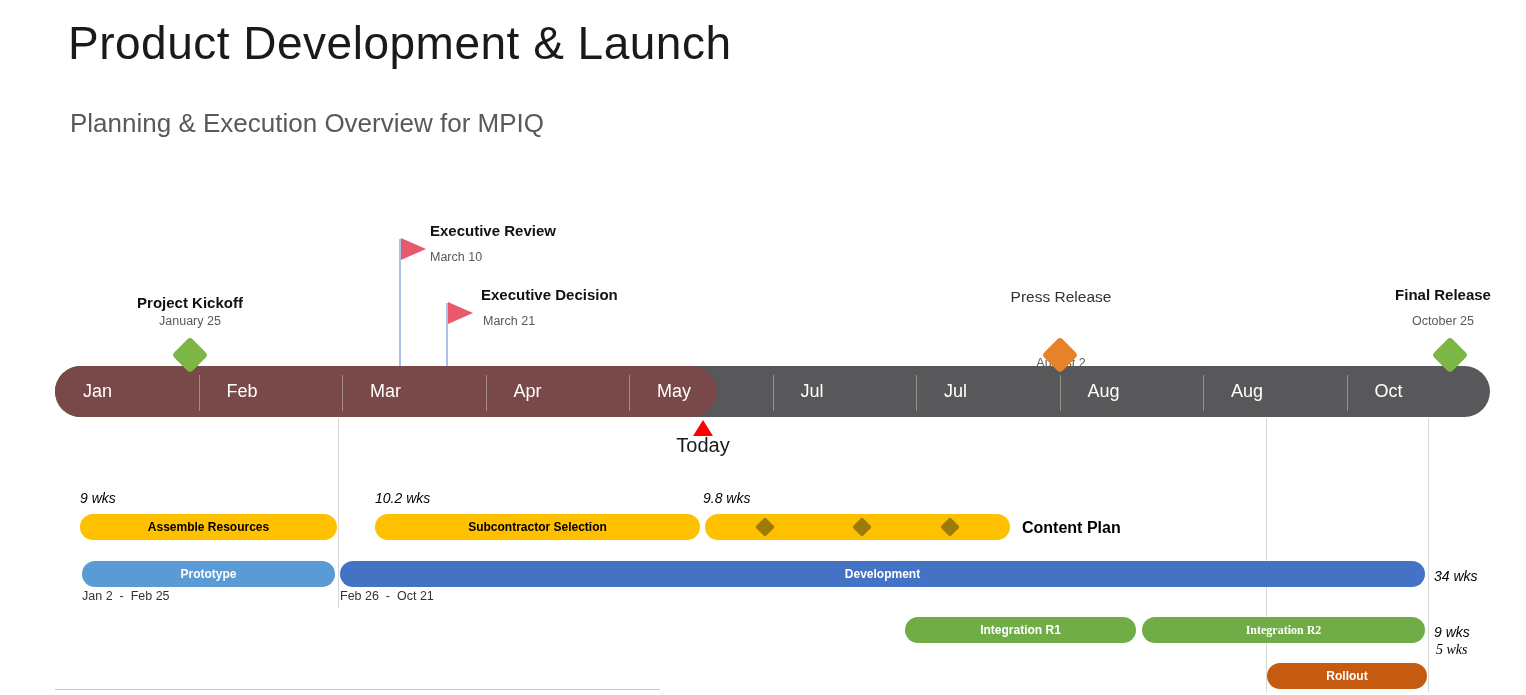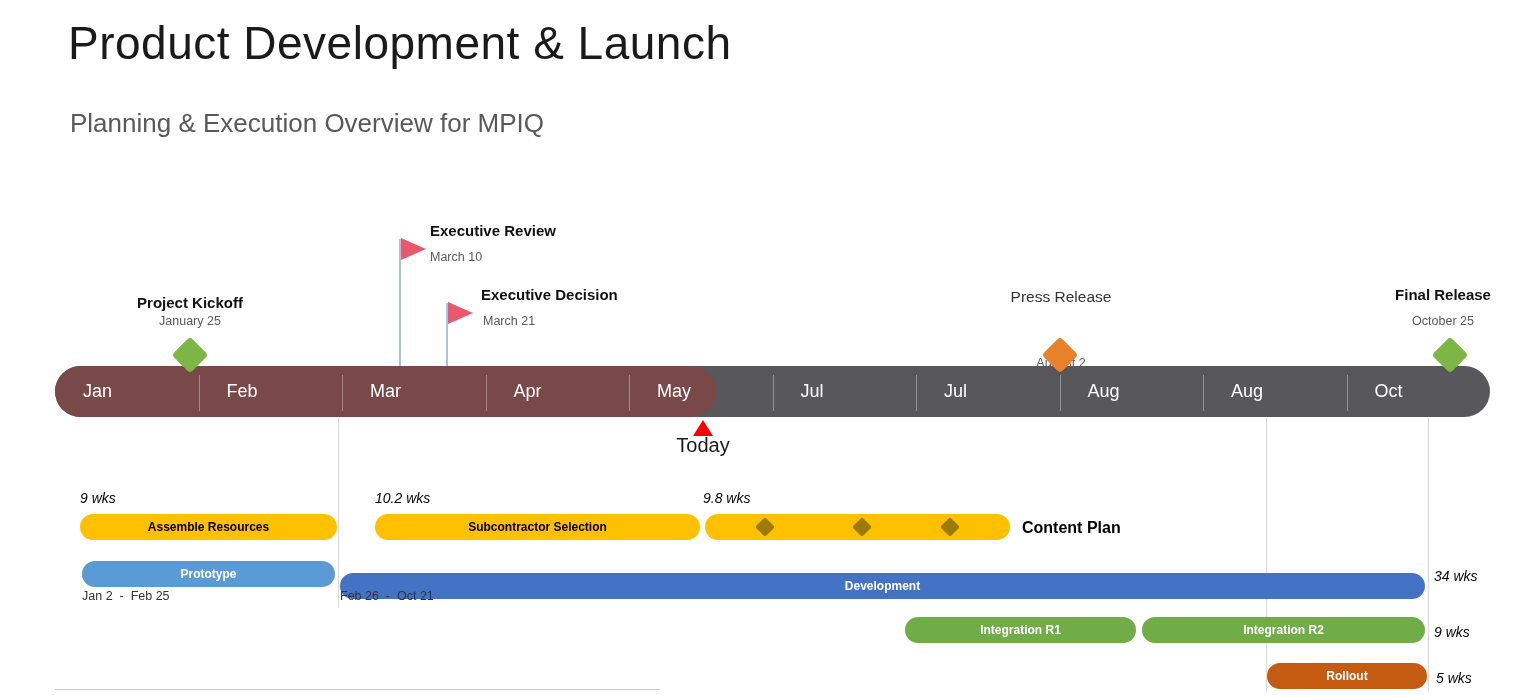--- a/index.html
+++ b/index.html
@@ -118,35 +118,35 @@
   <div class="bar" style="left:705px;top:514px;width:305px;background:#FFC000;">
     <div class="bar-ms" style="left:53px;"></div>
     <div class="bar-ms" style="left:150px;"></div>
     <div class="bar-ms" style="left:238px;"></div>
   </div>
   <div class="task-side-label" style="left:1022px;top:519px;">Content Plan</div>
 
   <div class="bar light" style="left:82px;top:561px;width:253px;background:#5B9BD5;">
     <span>Prototype</span>
   </div>
-  <div class="bar light" style="left:340px;top:561px;width:1085px;background:#4472C4;margin-top:12px;">
+  <div class="bar light" style="left:340px;top:561px;width:1085px;background:#4472C4;">
     <span>Development</span>
   </div>
   <div class="wks" style="left:1434px;top:568px;">34 wks</div>
   <div class="bar-date" style="left:82px;top:589px;">Jan 2  -  Feb 25</div>
   <div class="bar-date" style="left:340px;top:589px;">Feb 26  -  Oct 21</div>
 
   <div class="bar light" style="left:905px;top:617px;width:231px;background:#70AD47;">
     <span>Integration R1</span>
   </div>
-  <div class="bar light" style="left:1142px;top:617px;width:283px;background:#70AD47;">
+  <div class="bar light" style="left:1142px;top:617px;width:283px;background:#70AD47;font-family:Liberation Serif, serif;">
     <span>Integration R2</span>
   </div>
   <div class="wks" style="left:1434px;top:624px;">9 wks</div>
 
   <div class="bar light" style="left:1267px;top:663px;width:160px;background:#C55A11;">
     <span>Rollout</span>
   </div>
-  <div class="wks" style="left:1436px;top:670px;">5 wks</div>
+  <div class="wks" style="left:1436px;top:642px;font-family:Liberation Serif, serif;">5 wks</div>
 
   <div class="divider" style="left:55px;top:689px;width:605px;"></div>
 
 </div>
 
 </body></html>

